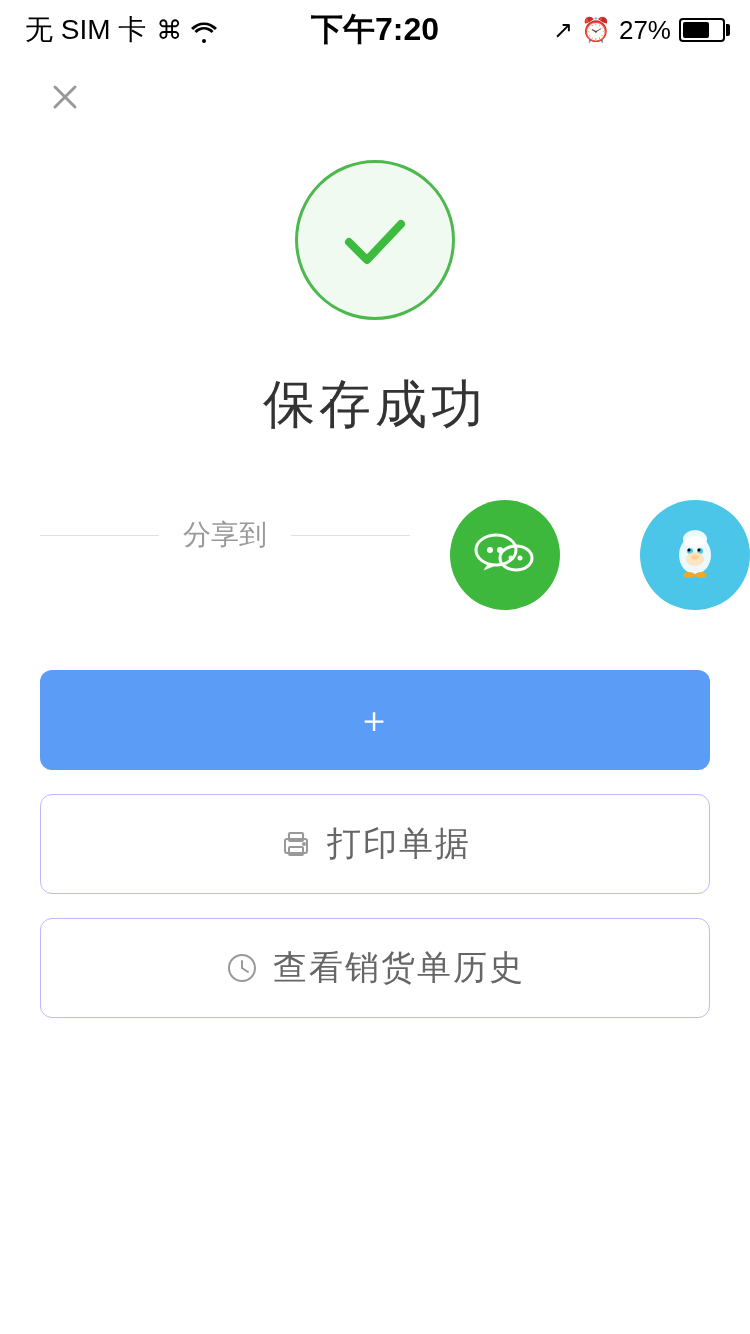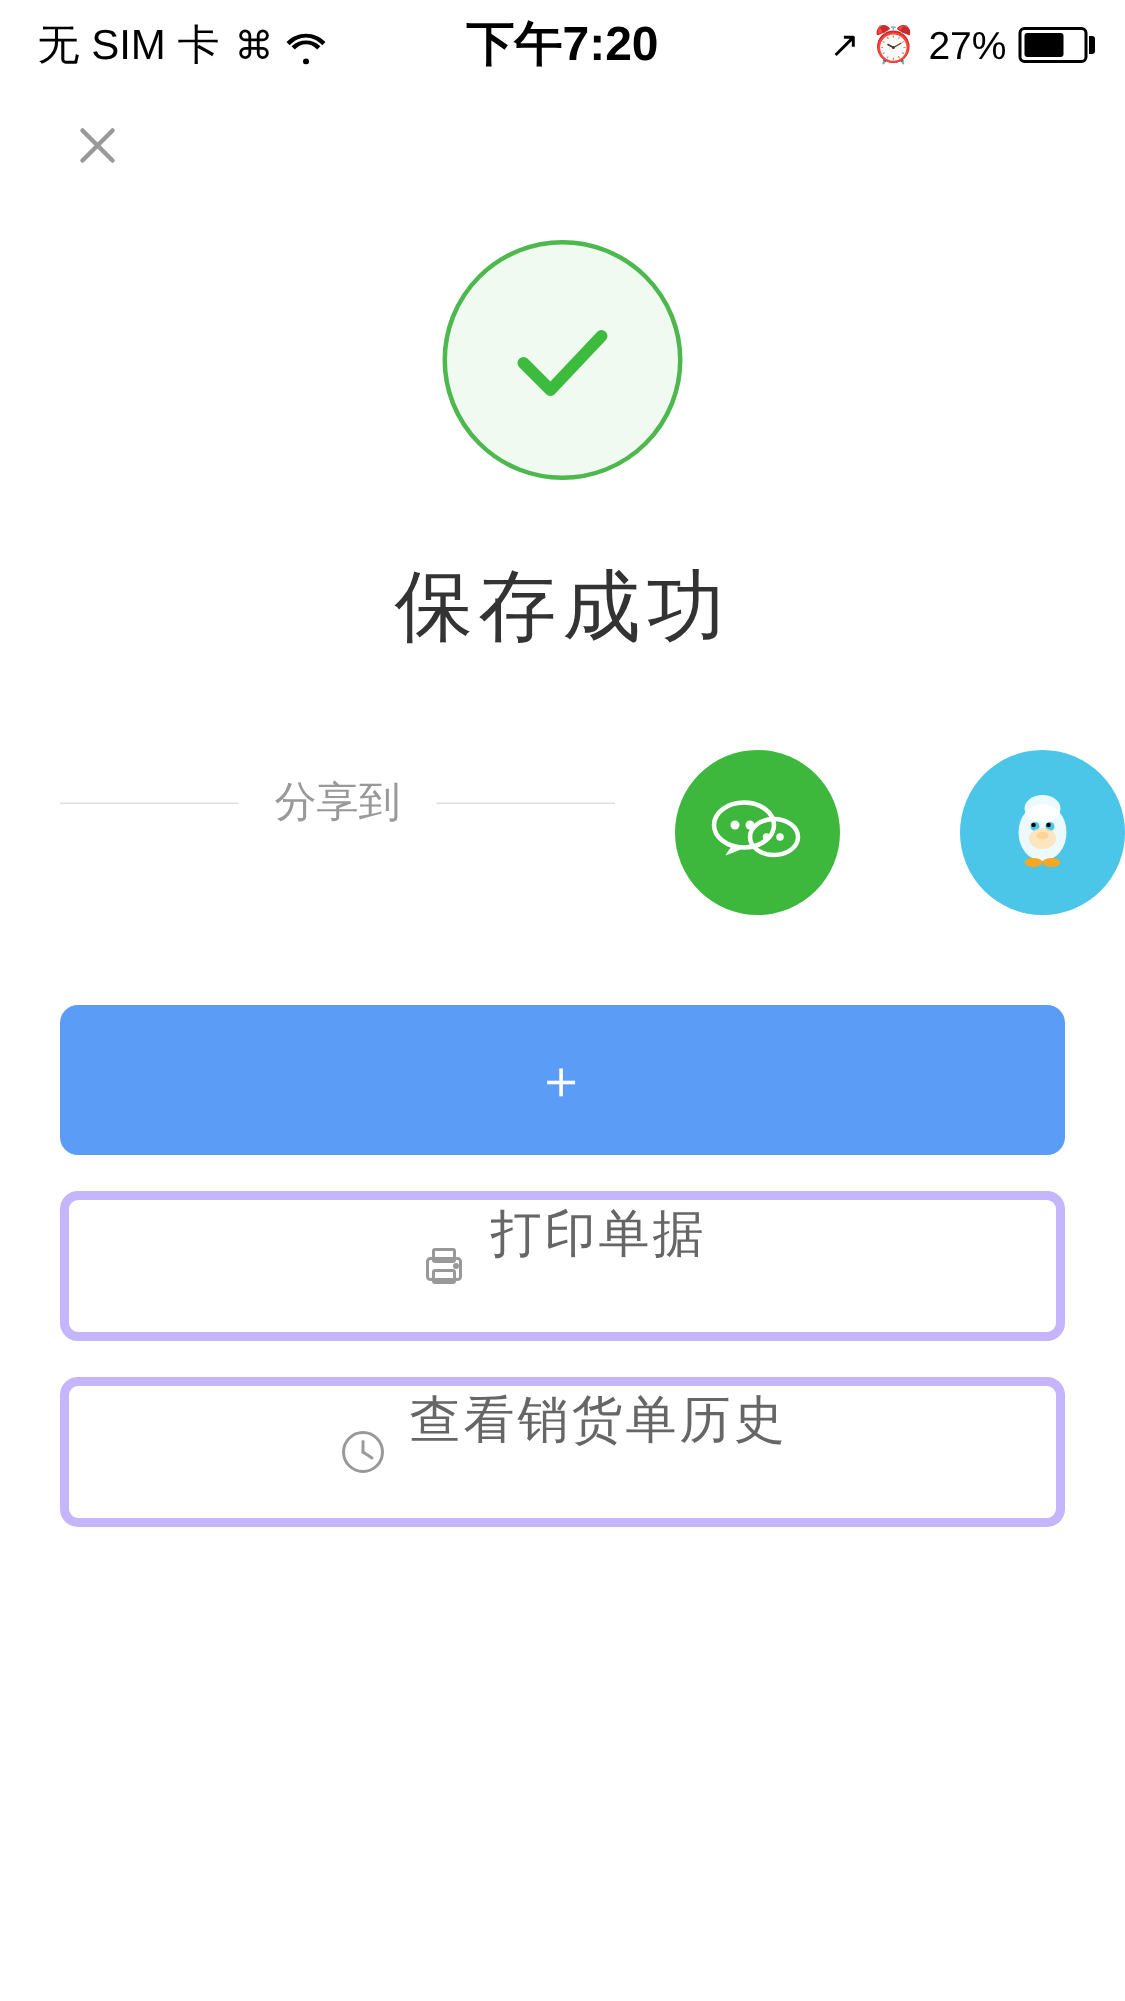--- a/index.html
+++ b/index.html
@@ -235,25 +235,26 @@
       gap: 14px;
       cursor: pointer;
       letter-spacing: 2px;
     }
 
     .btn-secondary {
       width: 100%;
       height: 100px;
       border-radius: 12px;
       background: #ffffff;
-      border: 6px solid #c4b5fd;
+      border: 1px solid #c4b5fd;
       color: #666;
       font-size: 34px;
       font-weight: 400;
       display: flex;
+      align-items: center;
       justify-content: center;
       gap: 14px;
       cursor: pointer;
       letter-spacing: 2px;
     }
 
     .btn-icon {
       font-size: 34px;
       color: #999;
       display: flex;

